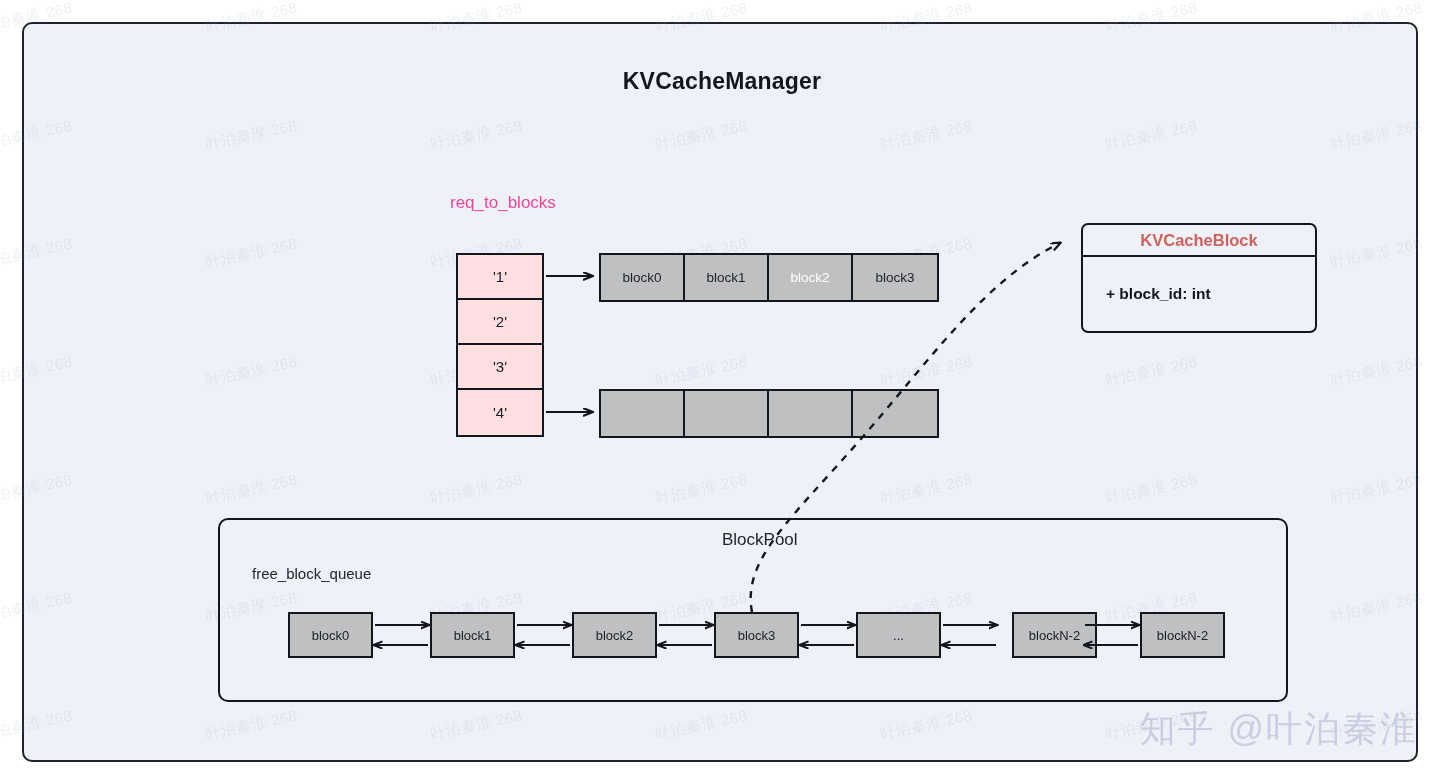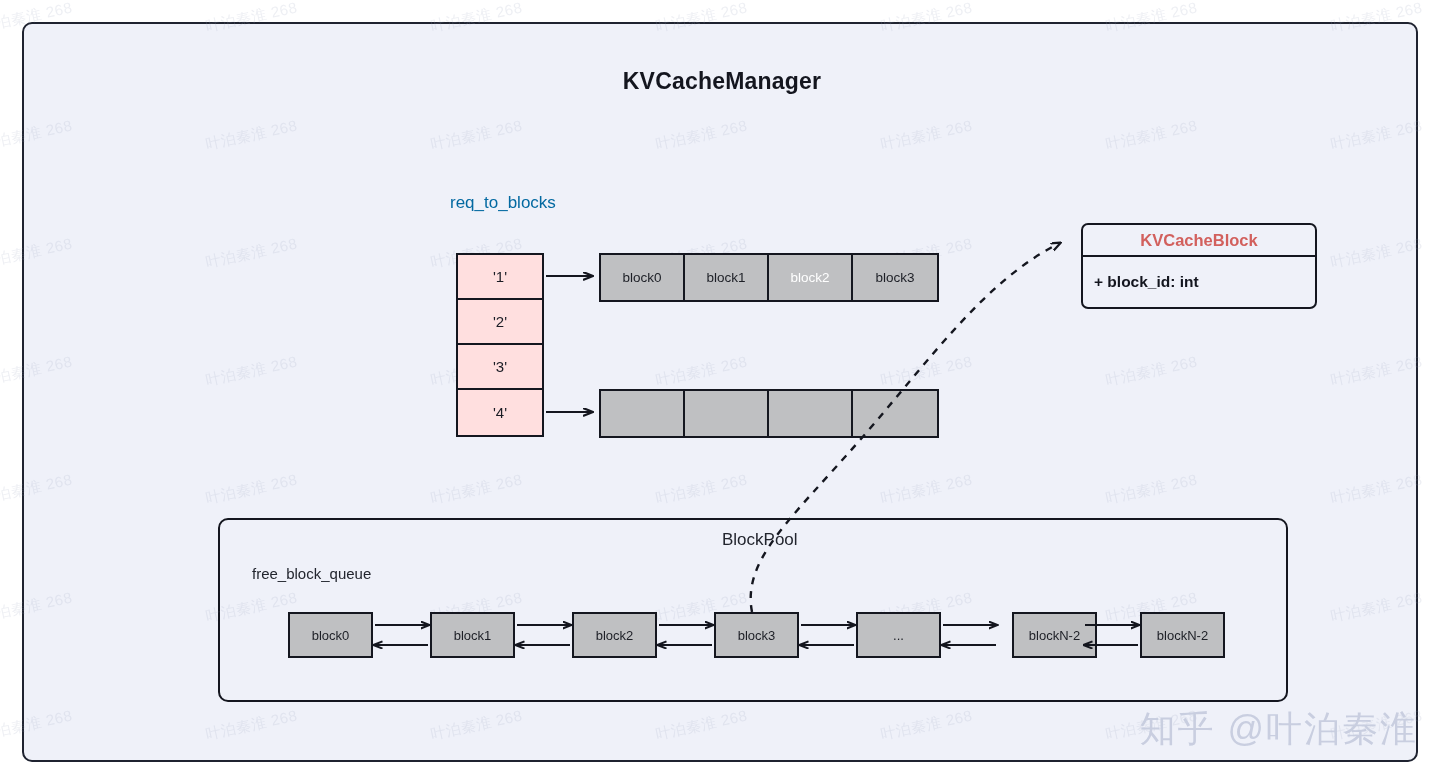--- a/index.html
+++ b/index.html
@@ -53,21 +53,21 @@
     font-size: 23px;
     font-weight: bold;
     color: #14161f;
     letter-spacing: 0.2px;
   }
 
   
   .plain-label {
     position: absolute;
     font-size: 17px;
-    color: #0369a1;
+    color: #ec4899;
     white-space: nowrap;
     z-index: 6;
   }
 
   
   #reqcol {
     position: absolute;
     left: 456px; top: 253px;
     width: 88px;
     border: 2.5px solid #14161f;
@@ -123,21 +123,21 @@
   #uml .uml-title {
     height: 32px;
     display: flex;
     align-items: center;
     justify-content: center;
     font-size: 16.5px;
     font-weight: bold;
     color: #d2605d;
     border-bottom: 2.5px solid #14161f;
   }
-  #uml .uml-attrs { padding: 4px; }
+  #uml .uml-attrs { padding: 16px; }
   #uml .uml-attr {
     height: 42px;
     display: flex;
     align-items: center;
     padding-left: 7px;
     font-size: 15.5px;
     font-weight: bold;
     color: #14161f;
     white-space: nowrap;
   }

